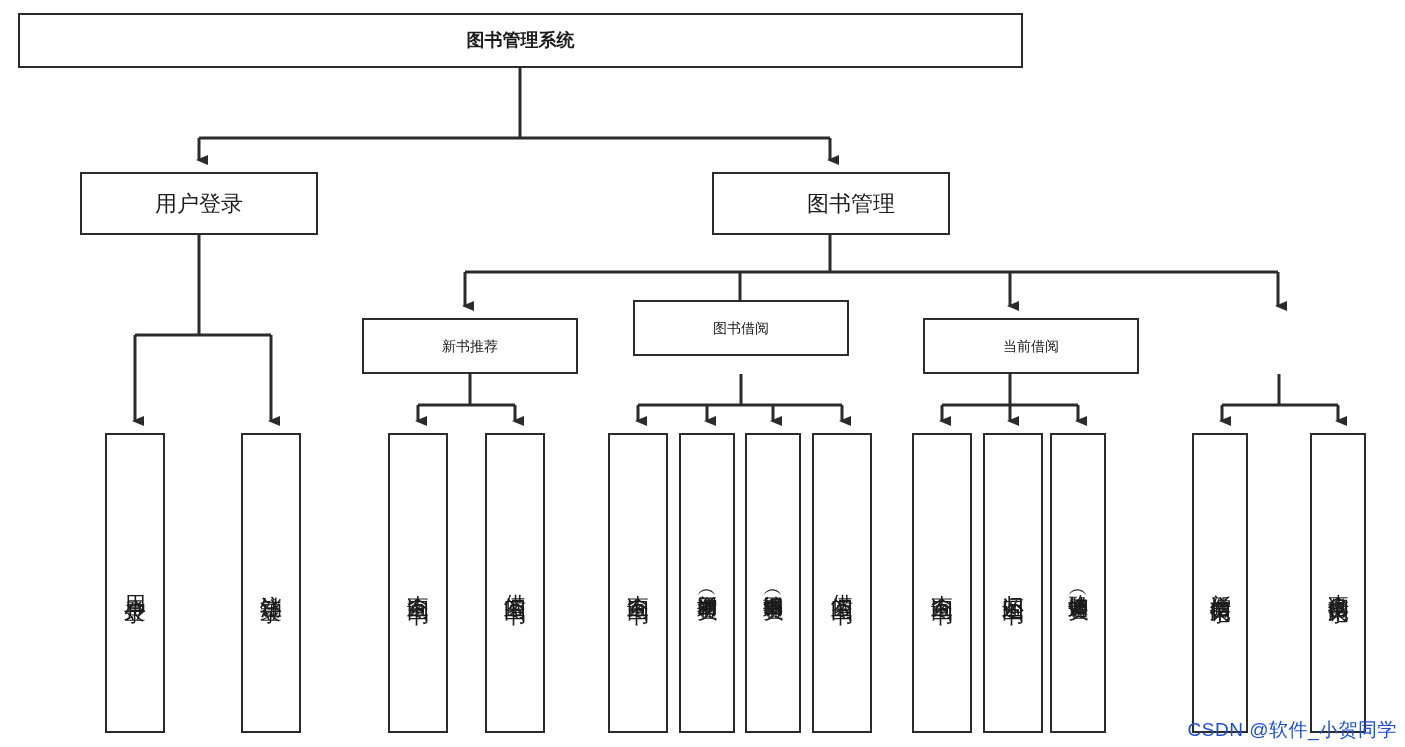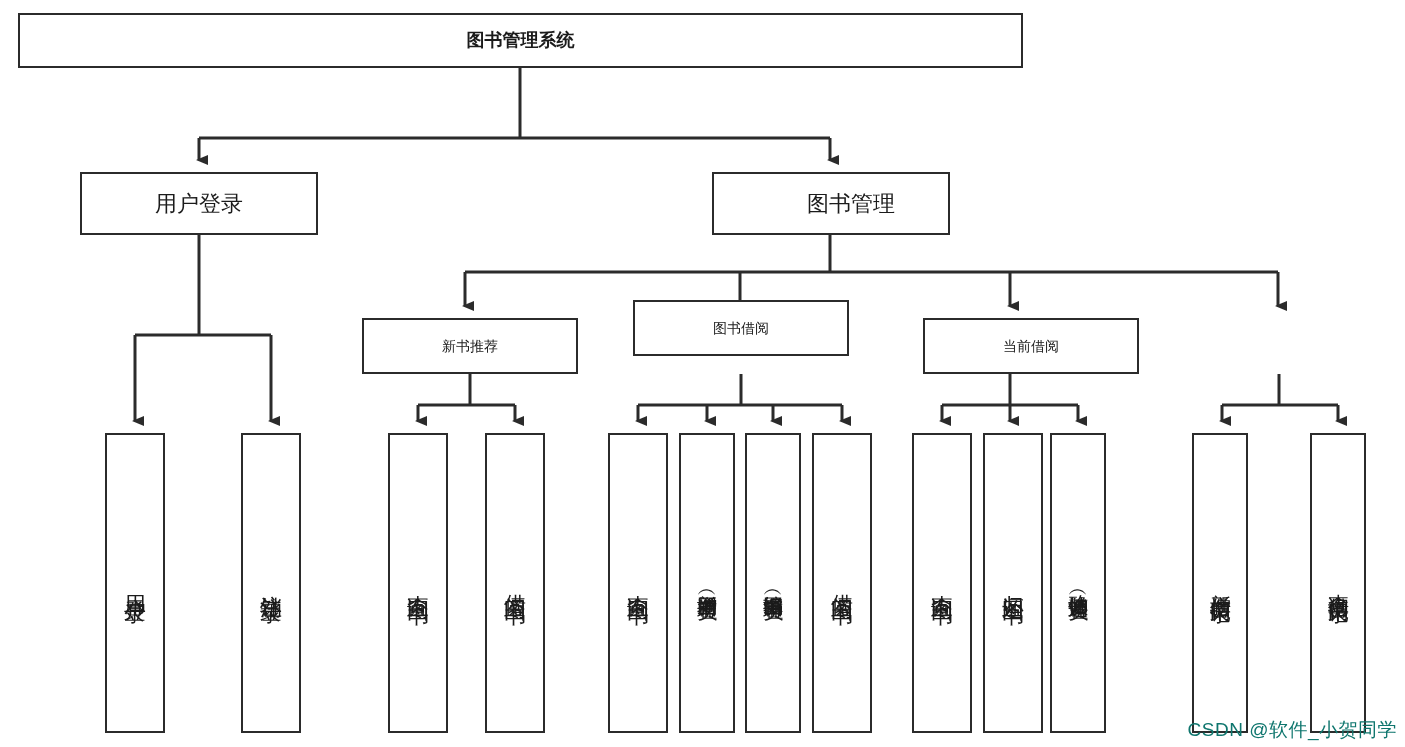--- a/index.html
+++ b/index.html
@@ -58,21 +58,21 @@
   .node.leaf .vtext {
     writing-mode: vertical-rl;
     text-orientation: upright;
     white-space: nowrap;
   }
   #watermark {
     position: absolute;
     right: 8px;
     bottom: 4px;
     font-size: 19px;
-    color: #0f766e;
+    color: #1d4ed8;
     letter-spacing: 0.5px;
     white-space: nowrap;
   }
 </style>
 </head>
 <body>
 
 <div id="canvas">
 
   <svg id="edges" viewBox="0 0 1405 747">

